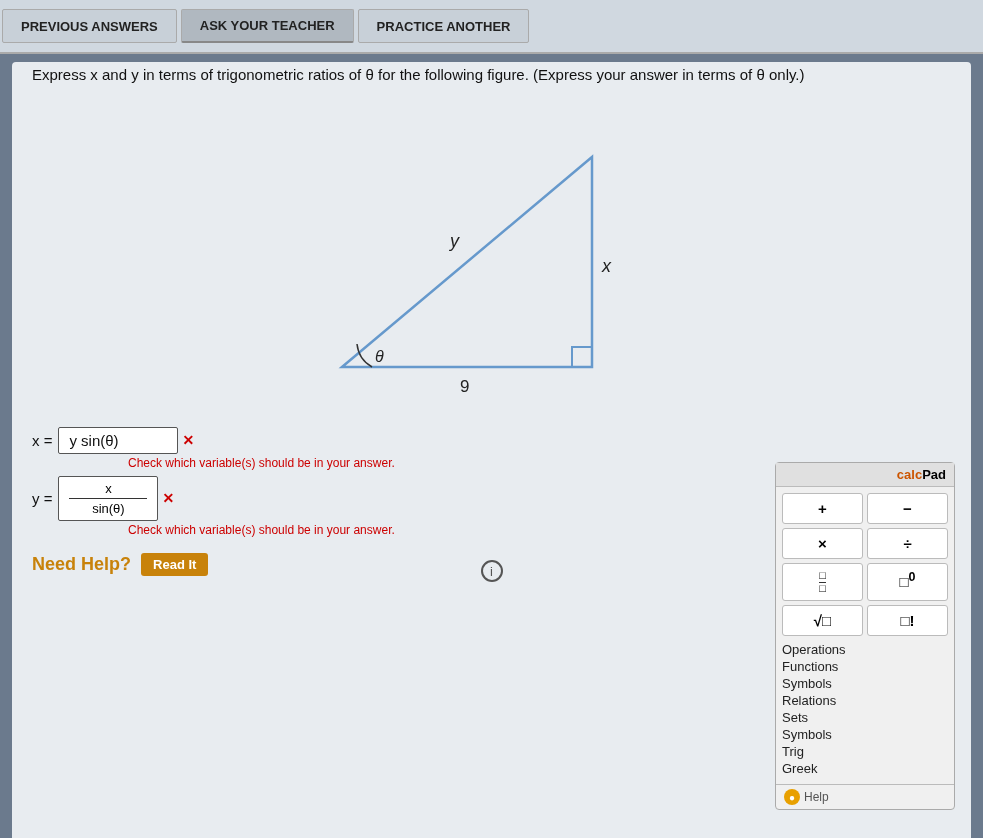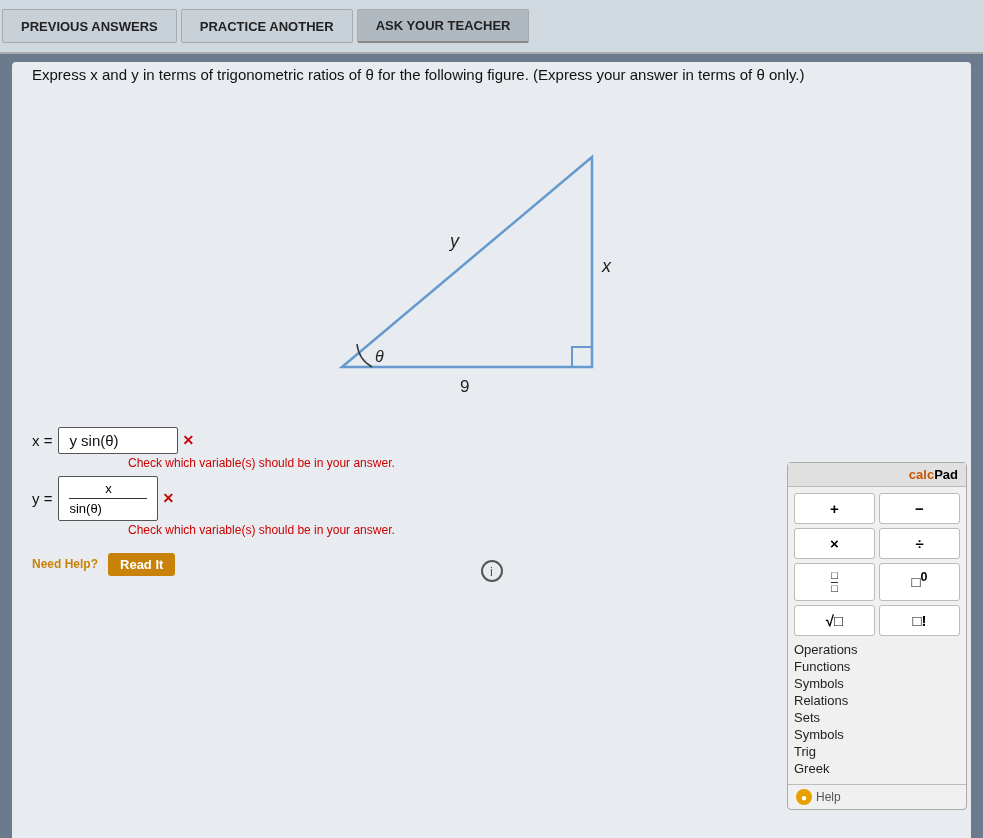--- a/index.html
+++ b/index.html
@@ -106,31 +106,32 @@
     .fraction-num {
       font-size: 13px;
       border-bottom: 1px solid #333;
       width: 100%;
       text-align: center;
       padding-bottom: 2px;
     }
     .fraction-den {
       font-size: 13px;
       width: 100%;
+      text-align: center;
       padding-top: 2px;
     }
     .need-help {
       display: flex;
       align-items: center;
       margin-top: 16px;
     }
     .need-help-label {
       color: #c8820a;
       font-weight: bold;
-      font-size: 12px;
+      font-size: 18px;
       margin-right: 10px;
     }
     .read-it-btn {
       background: #c8820a;
       color: #fff;
       border: none;
       padding: 4px 12px;
       border-radius: 3px;
       cursor: pointer;
       font-size: 13px;
@@ -142,21 +143,21 @@
       border: 1px solid #555;
       background: #e0e0e0;
       padding: 6px 16px;
       border-radius: 3px;
       cursor: pointer;
       font-size: 14px;
       color: #111;
     }
     .calcpad {
       position: absolute;
-      right: 4px;
+      right: 16px;
       top: 400px;
       background: #f0f0f0;
       border: 1px solid #aaa;
       border-radius: 4px;
       width: 180px;
     }
     .calcpad-header {
       background: #e0e0e0;
       padding: 4px 8px;
       font-size: 13px;
@@ -238,22 +239,22 @@
       margin-top: 8px;
       border-top: 1px solid #aaa;
       height: 36px;
     }
   </style>
 </head>
 <body>
 
 <div class="top-nav">
   <button class="nav-btn">PREVIOUS ANSWERS</button>
+  <button class="nav-btn active">ASK YOUR TEACHER</button>
   <button class="nav-btn">PRACTICE ANOTHER</button>
-  <button class="nav-btn active">ASK YOUR TEACHER</button>
 </div>
 
 <div class="main-content">
 
   <p class="problem-text">Express x and y in terms of trigonometric ratios of θ for the following figure. (Express your answer in terms of θ only.)</p>
 
   <div class="figure-area">
     <svg class="triangle-fig" viewBox="0 0 420 310">
 
       <polygon points="60,270 310,60 310,270" fill="none" stroke="#6699cc" stroke-width="2.5"></polygon>

